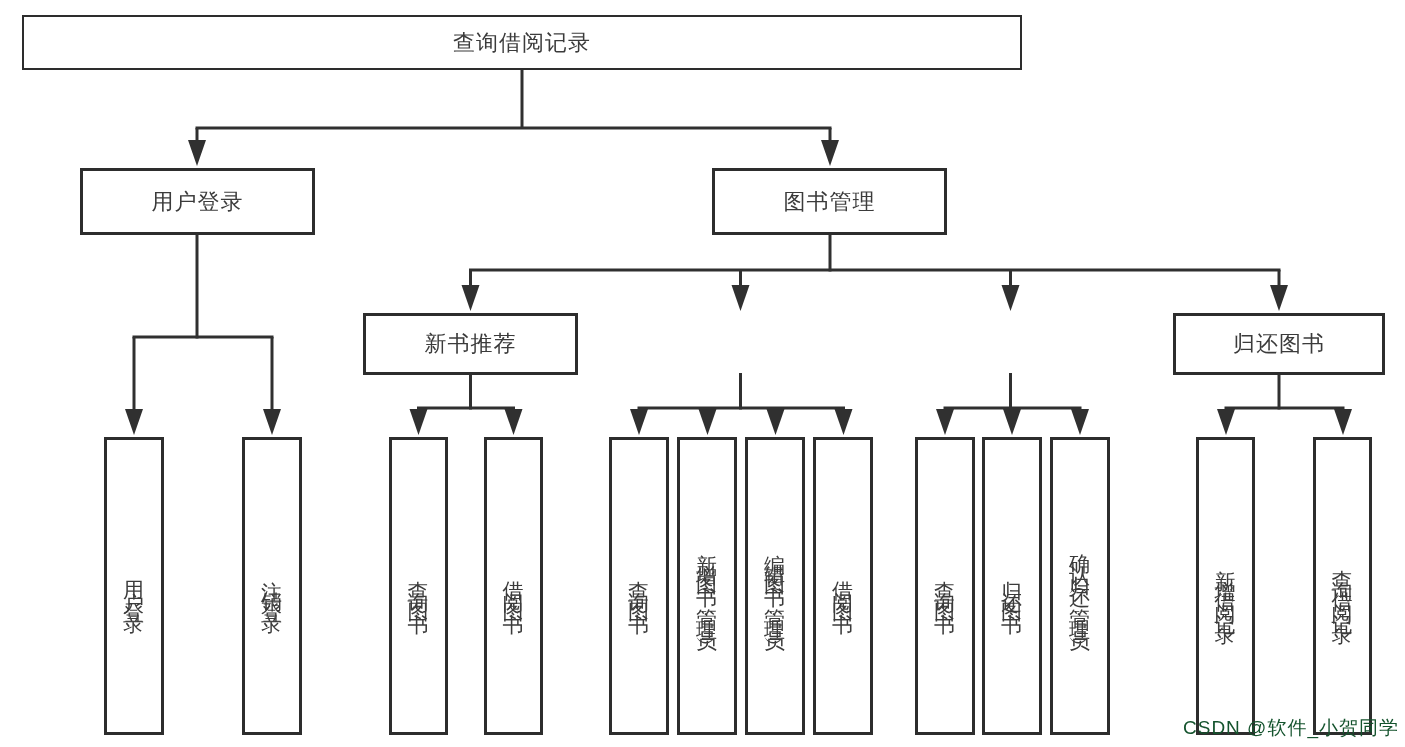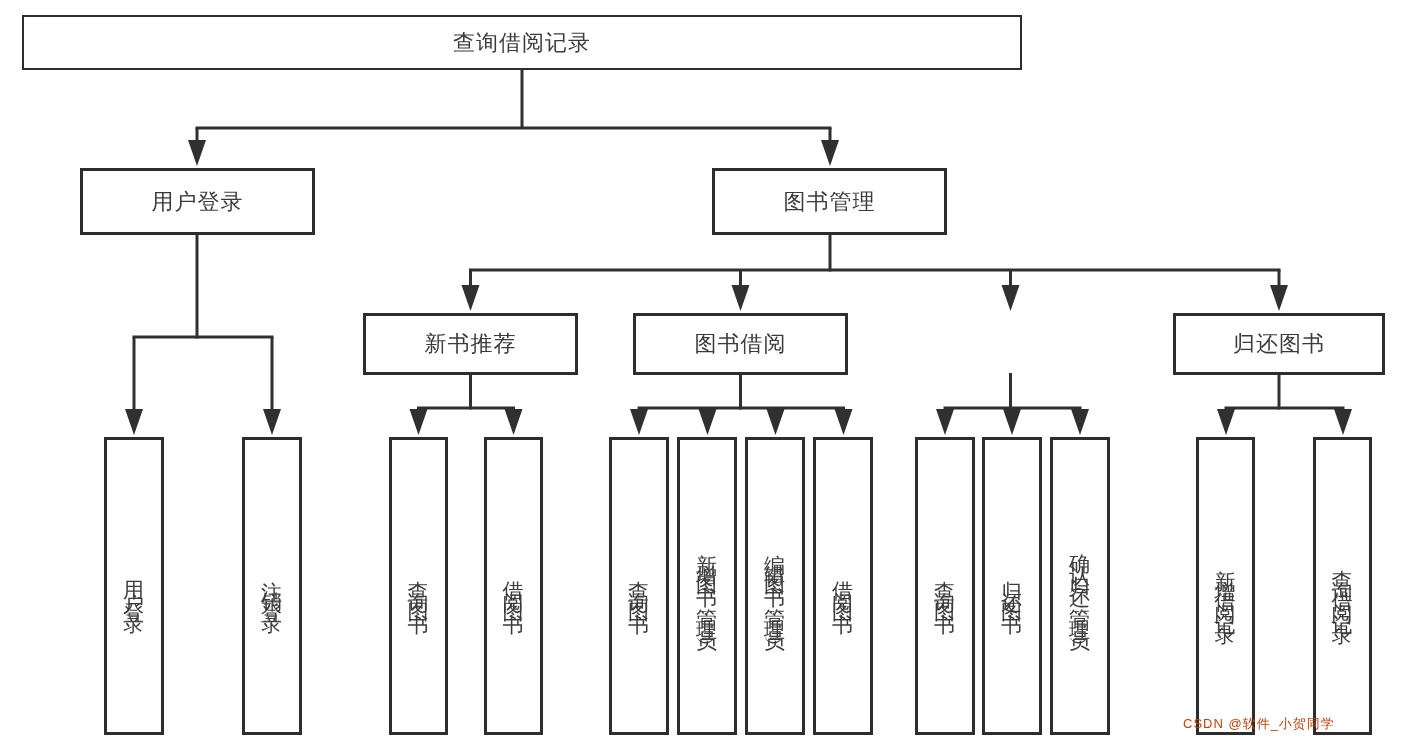--- a/index.html
+++ b/index.html
@@ -36,22 +36,22 @@
     font-size: 21px;
     letter-spacing: 11px;
     line-height: 1.1;
     color: #3b3b3b;
     white-space: nowrap;
   }
   .watermark {
     position: absolute;
     left: 1183px;
     top: 715px;
-    font-size: 13px;
-    color: #c2410c;
+    font-size: 19px;
+    color: #14532d;
     letter-spacing: 1px;
     white-space: nowrap;
   }
 </style>
 </head>
 <body>
 
 <div class="canvas">
 
   <svg class="connectors" viewBox="0 0 1405 747" xmlns="http://www.w3.org/2000/svg">
@@ -112,23 +112,20 @@
   <div class="node" style="left:80px; top:168px; width:235px; height:67px;">
     <span class="h-label">用户登录</span>
   </div>
   <div class="node" style="left:712px; top:168px; width:235px; height:67px;">
     <span class="h-label">图书管理</span>
   </div>
 
   <div class="node" style="left:363px; top:313px; width:215px; height:62px;">
     <span class="h-label">新书推荐</span>
   </div>
-  <div class="node" style="left:633px; top:313px; width:215px; height:62px;">
-    <span class="h-label">图书借阅</span>
-  </div>
   <div class="node" style="left:1173px; top:313px; width:212px; height:62px;">
     <span class="h-label">归还图书</span>
   </div>
 
   <div class="node" style="left:104px; top:437px; width:60px; height:298px;">
     <span class="leaf-text">用户登录</span>
   </div>
   <div class="node" style="left:242px; top:437px; width:60px; height:298px;">
     <span class="leaf-text">注销登录</span>
   </div>

